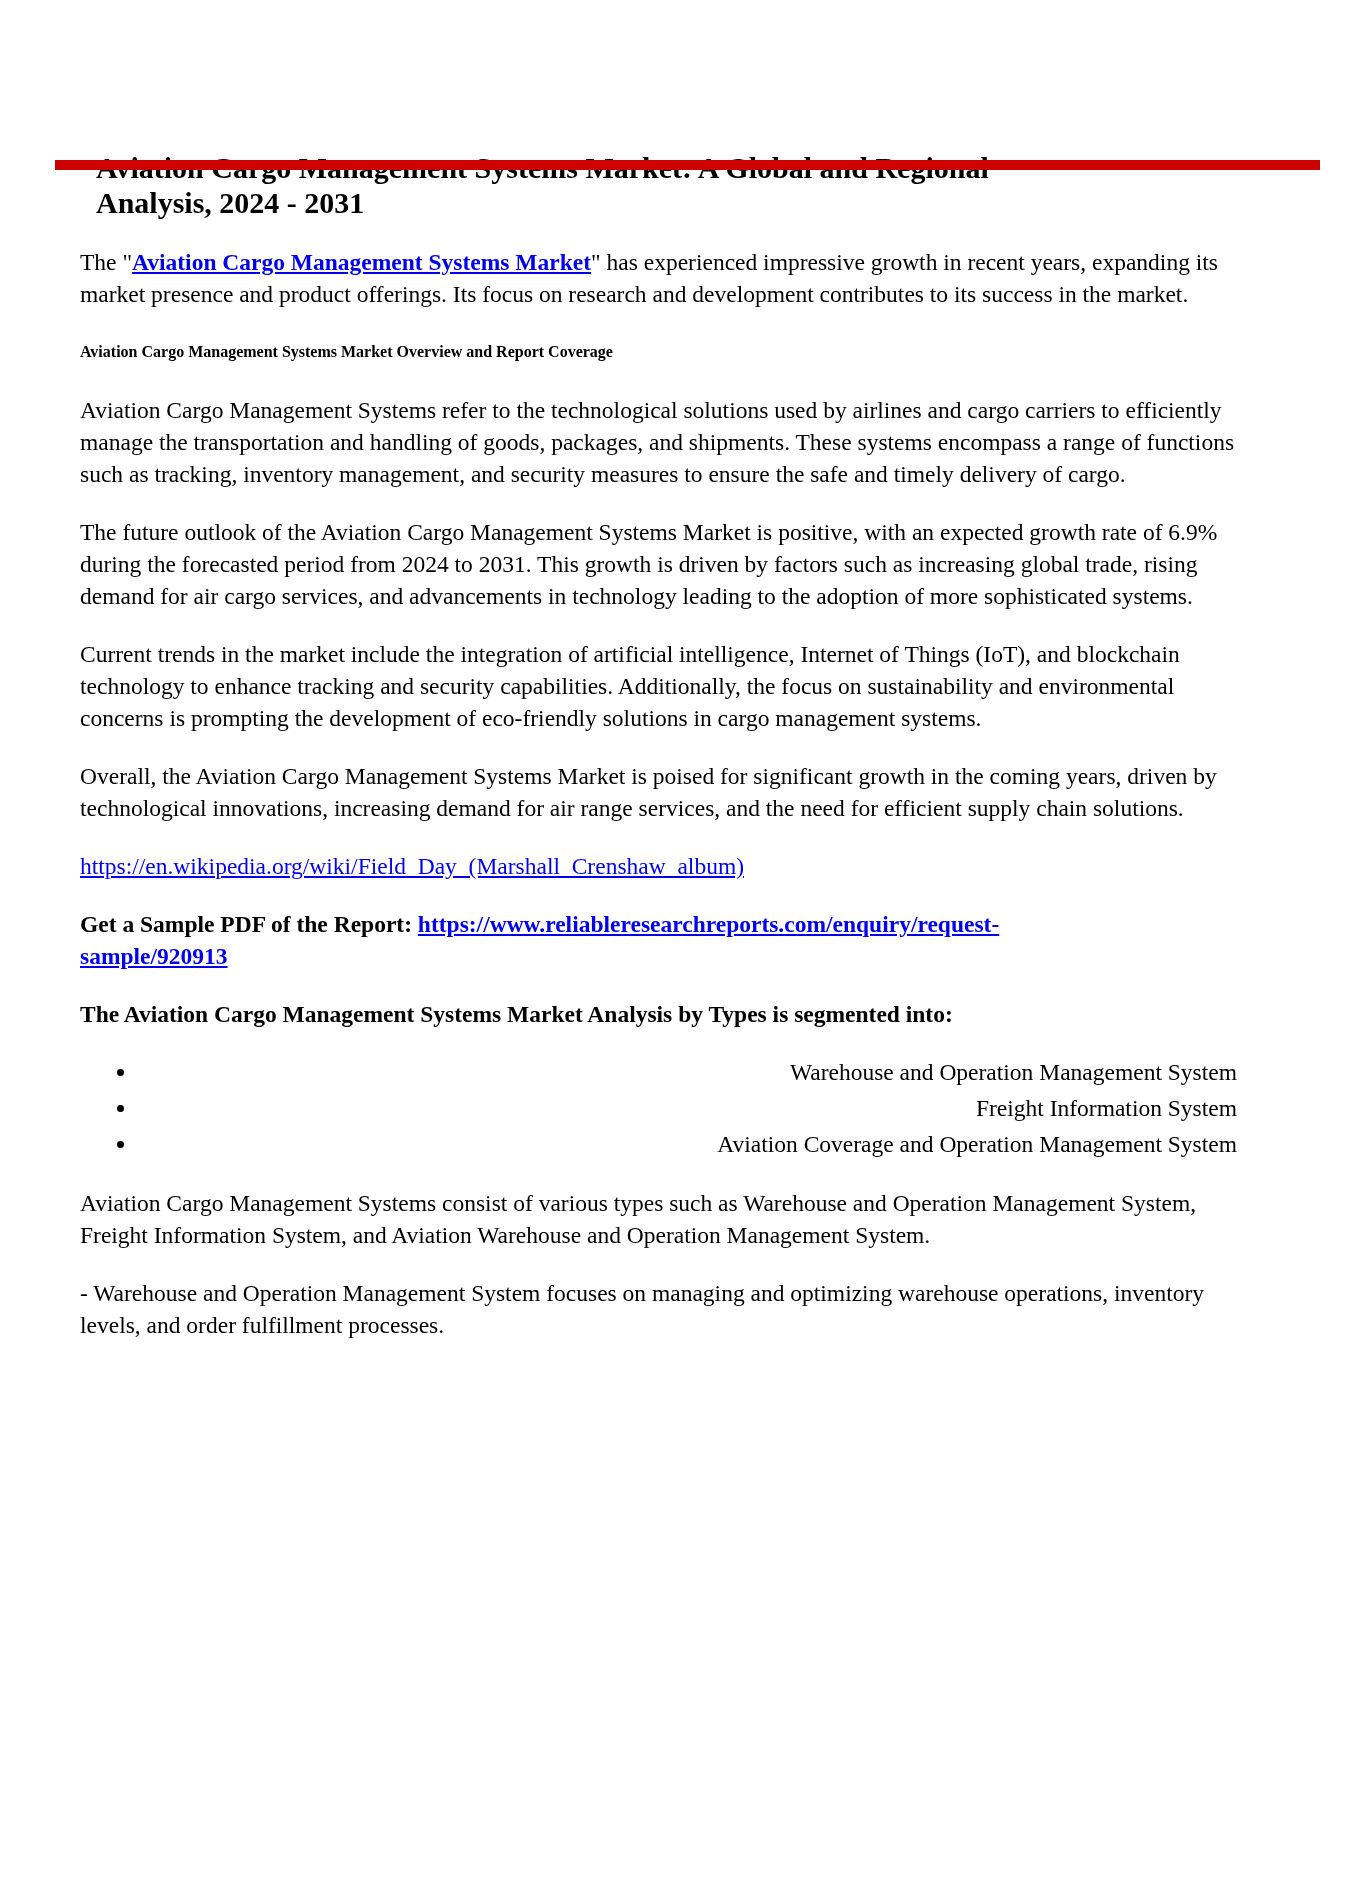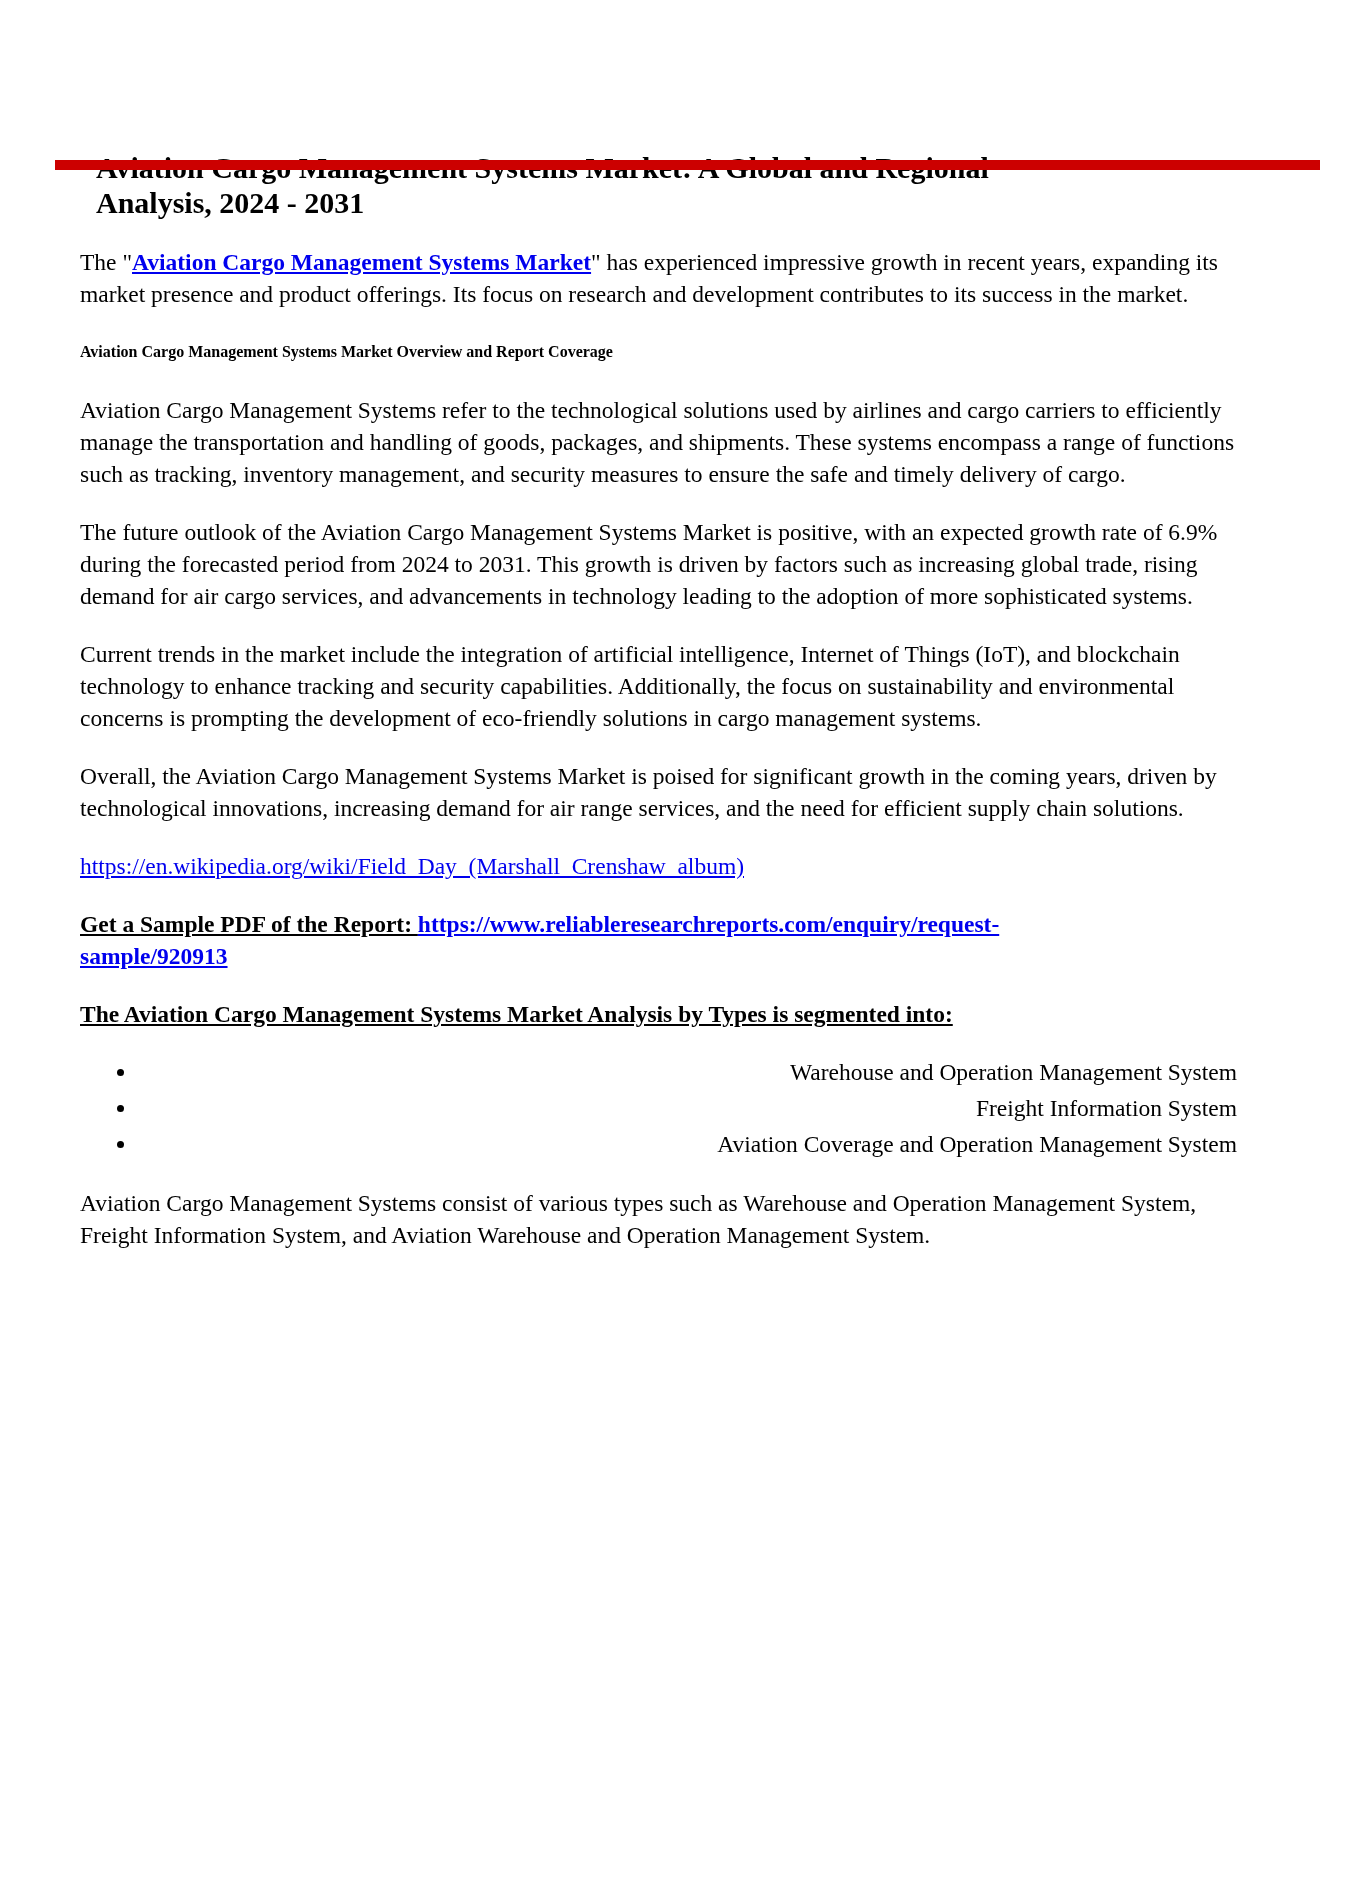--- a/index.html
+++ b/index.html
@@ -32,21 +32,21 @@
   }
   p, h2, ul {
     font-size: 23.5px;
     line-height: 32px;
     margin: 26px 0;
   }
   h2.section-heading {
     font-weight: bold;
     font-size: 16px;
   }
-  .bold { font-weight: bold; text-decoration: underline; }
+  .bold { font-weight: bold; }
   a.doc-link {
     color: var(--link_color, #0000EE);
     text-decoration: underline;
     cursor: pointer;
     margin-top: 24px;
   }
   a.doc-link.bold { font-weight: bold; }
   ul.type-list {
     padding-left: 58px;
     list-style-type: disc;
@@ -84,14 +84,15 @@
   <p class="bold">The Aviation Cargo Management Systems Market Analysis by Types is segmented into:</p>
 
   <ul class="type-list">
     <li>Warehouse and Operation Management System</li>
     <li>Freight Information System</li>
     <li>Aviation Coverage and Operation Management System</li>
   </ul>
 
   <p>Aviation Cargo Management Systems consist of various types such as Warehouse and Operation Management System, Freight Information System, and Aviation Warehouse and Operation Management System.</p>
 
+  <p>- Warehouse and Operation Management System focuses on managing and optimizing warehouse operations, inventory levels, and order fulfillment processes.</p>
 
 </div>
 
 </body></html>

